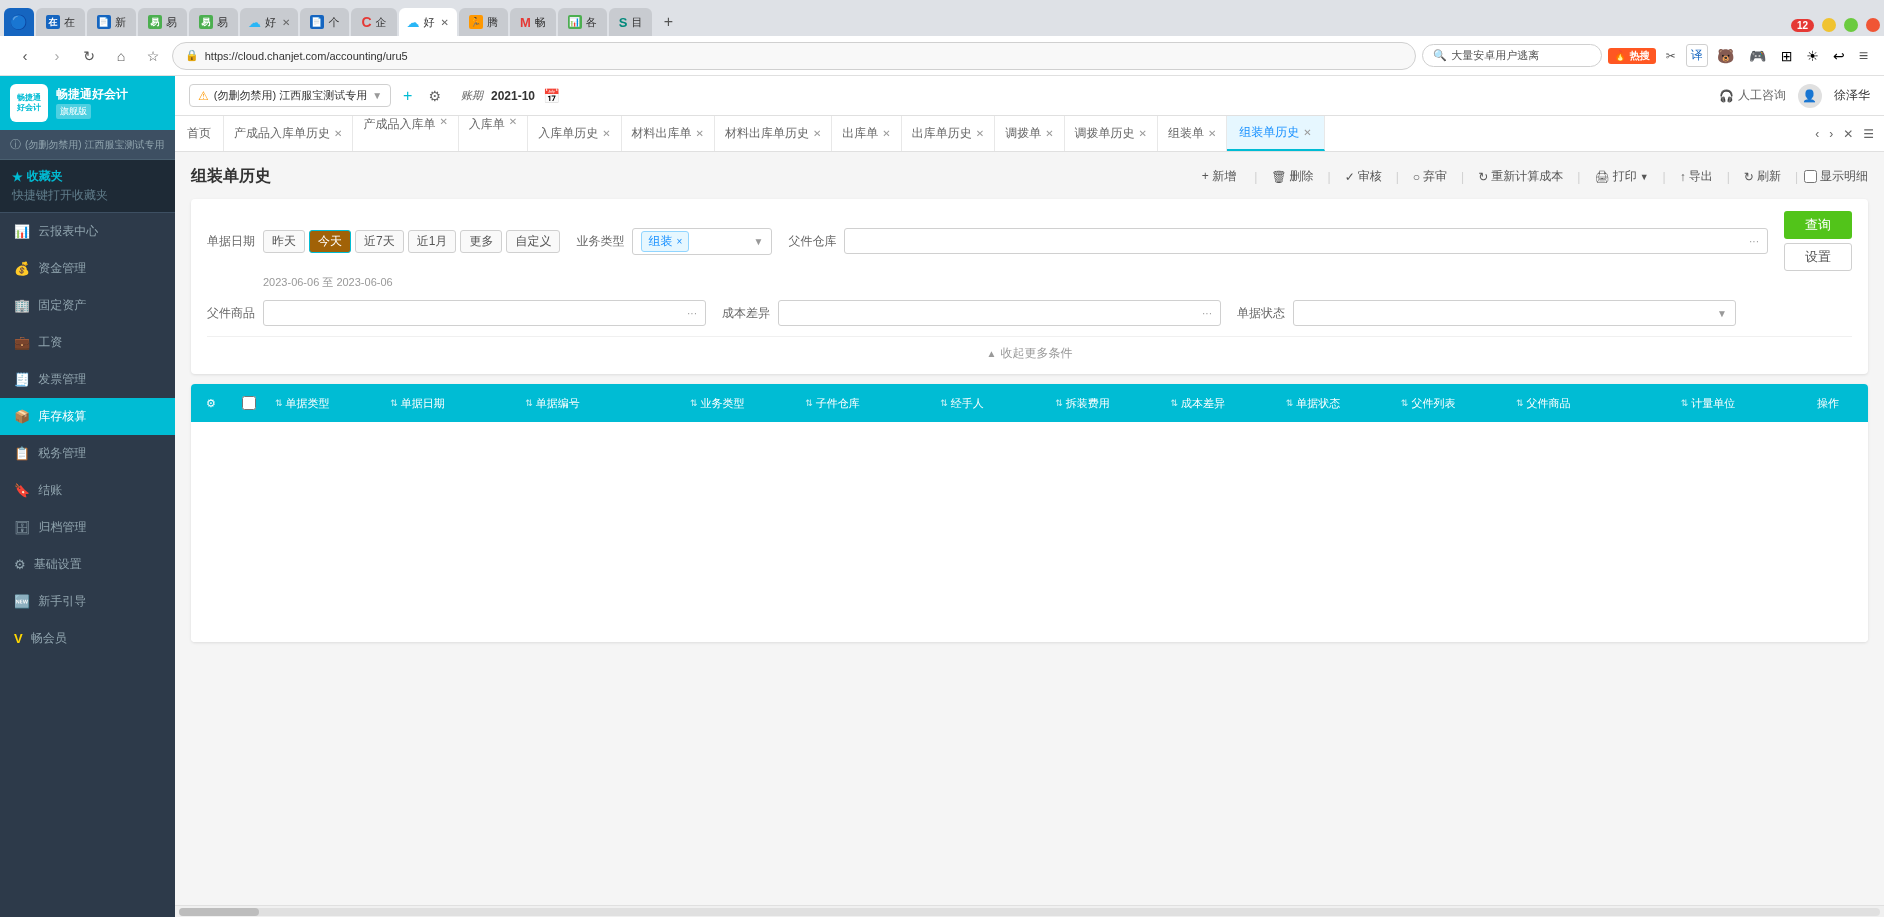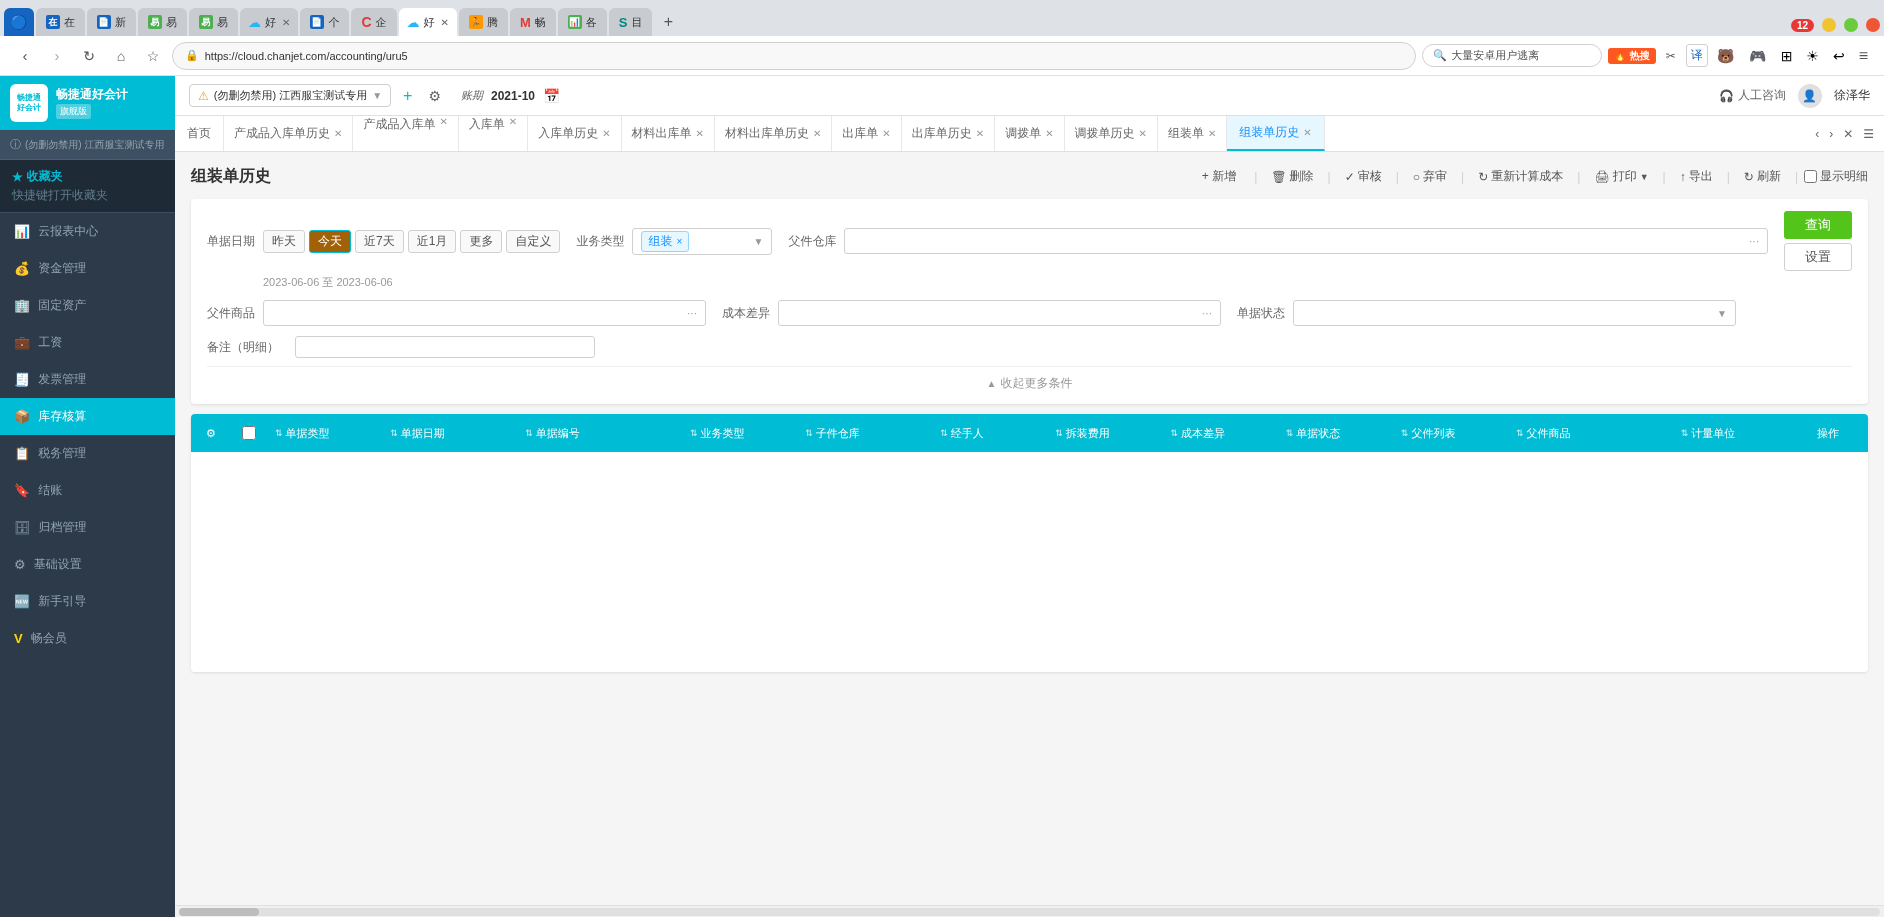--- a/index.html
+++ b/index.html
@@ -422,24 +422,20 @@
               <span style="font-size:12px; color:#666; white-space:nowrap;">单据状态</span>
               <div style="flex:1; border:1px solid #d0d0d0; border-radius:3px; padding:3px 8px; font-size:12px; display:flex; align-items:center; justify-content:space-between; min-height:26px; min-width:120px;">
                 <span style="color:#ccc;">&nbsp;</span>
                 <span style="font-size:10px; color:#999;">▼</span>
               </div>
             </div>
 
             <div style="width:100px;"></div>
           </div>
 
-          <div style="display:flex; align-items:center; gap:16px; margin-bottom:8px;">
-            <span style="font-size:12px; color:#666; white-space:nowrap;">备注（明细）</span>
-            <input type="text" style="border: 1px solid rgb(208, 208, 208); border-radius: 3px; padding: 3px 8px; font-size: 12px; width: 300px; outline: none;">
-          </div>
 
           <div style="display:flex; align-items:center; justify-content:center; gap:4px; color:#999; font-size:12px; cursor:pointer; margin-top:6px; border-top:1px solid #f0f0f0; padding-top:8px;">
             <span style="font-size:10px;">▲</span>
             <span>收起更多条件</span>
           </div>
         </div>
 
         <div style="background:white; border-radius:4px; box-shadow:0 1px 3px rgba(0,0,0,0.1); overflow:hidden;">
 
           <div style="background:#00bcd4; display:flex; align-items:center; height:38px; color:white; font-size:11px;">

